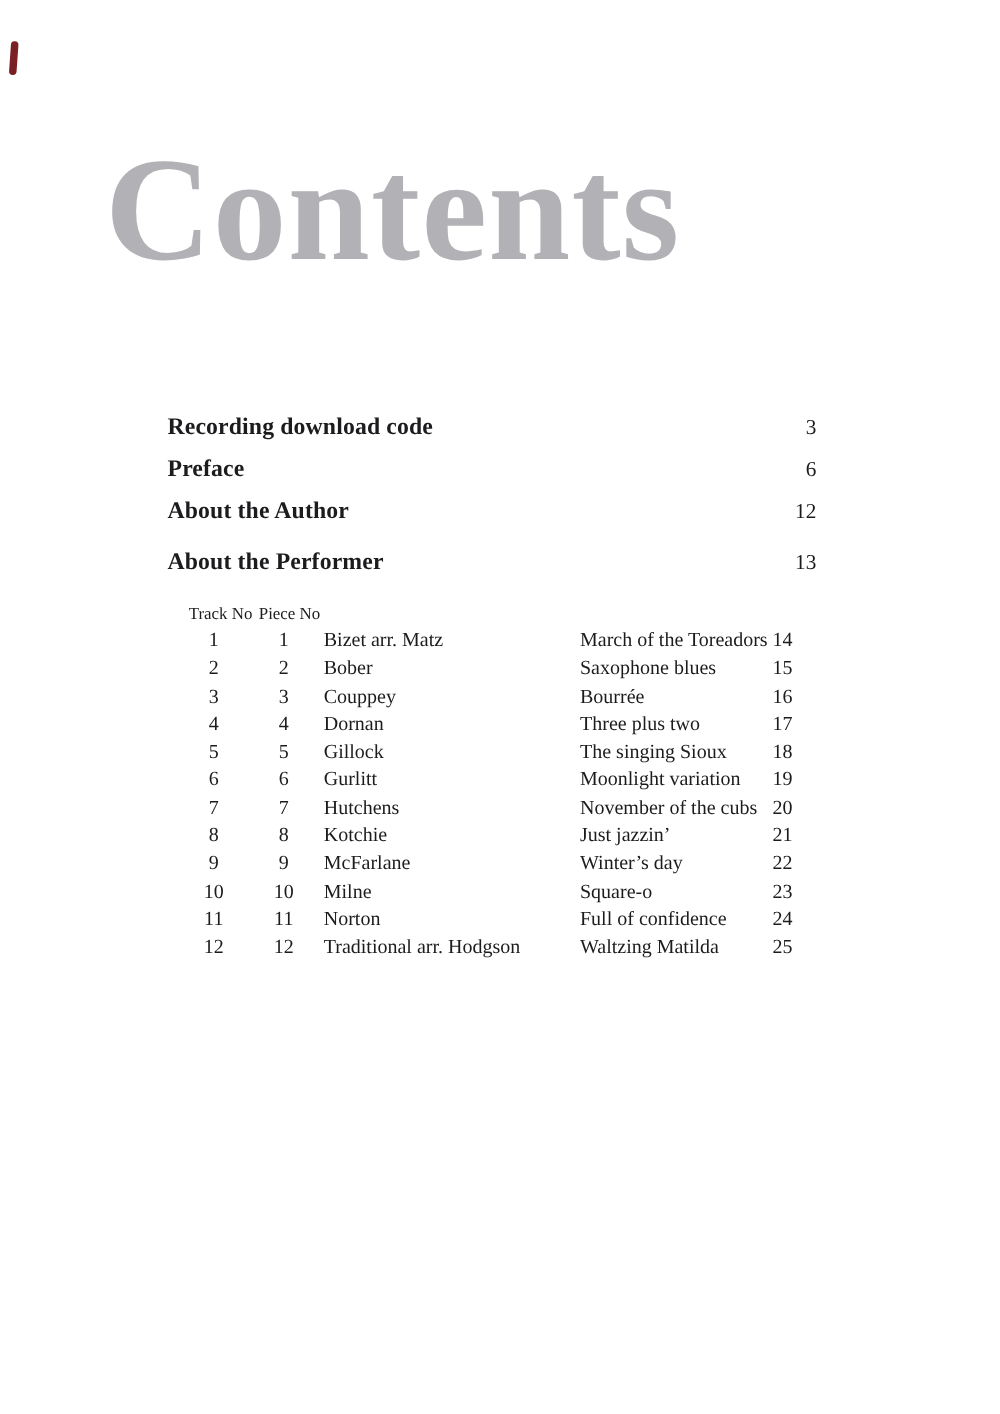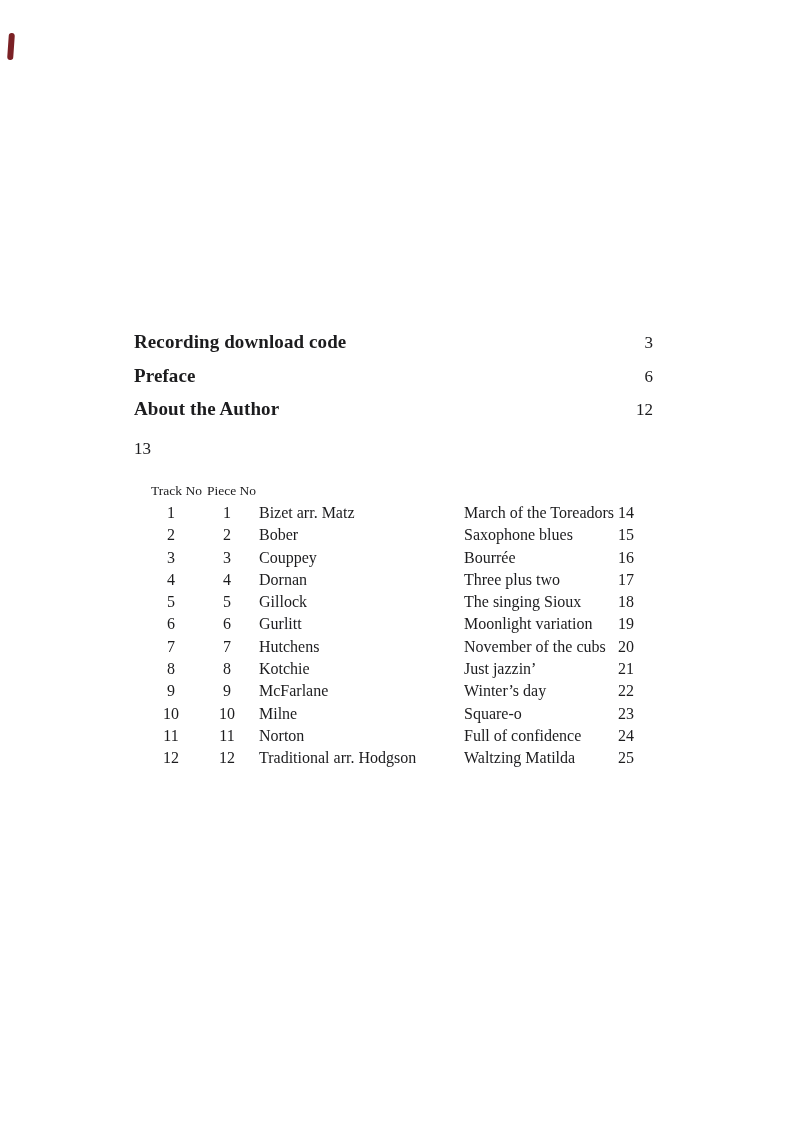--- a/index.html
+++ b/index.html
@@ -84,35 +84,37 @@
   .cell-title  { left: 464px; }
   .cell-page   { right: 150px; width: 48px; text-align: center; }
 </style>
 </head>
 <body>
 
 <div class="page">
 
   <div class="ink-mark"></div>
 
+  <h1 class="title">Contents</h1>
 
   <div class="front-matter">
       <div class="fm-row">
     <span class="fm-label">Recording download code</span>
     <span class="fm-page">3</span>
   </div>
       <div class="fm-row">
     <span class="fm-label">Preface</span>
     <span class="fm-page">6</span>
   </div>
       <div class="fm-row">
     <span class="fm-label">About the Author</span>
     <span class="fm-page">12</span>
   </div>
       <div class="fm-row">
+    <span class="fm-label">About the Performer</span>
     <span class="fm-page">13</span>
   </div>
     </div>
 
   <div class="col-headers">
     <span class="col-header-track">Track No</span>
     <span class="col-header-piece">Piece No</span>
   </div>
 
   <div class="toc-rows">

